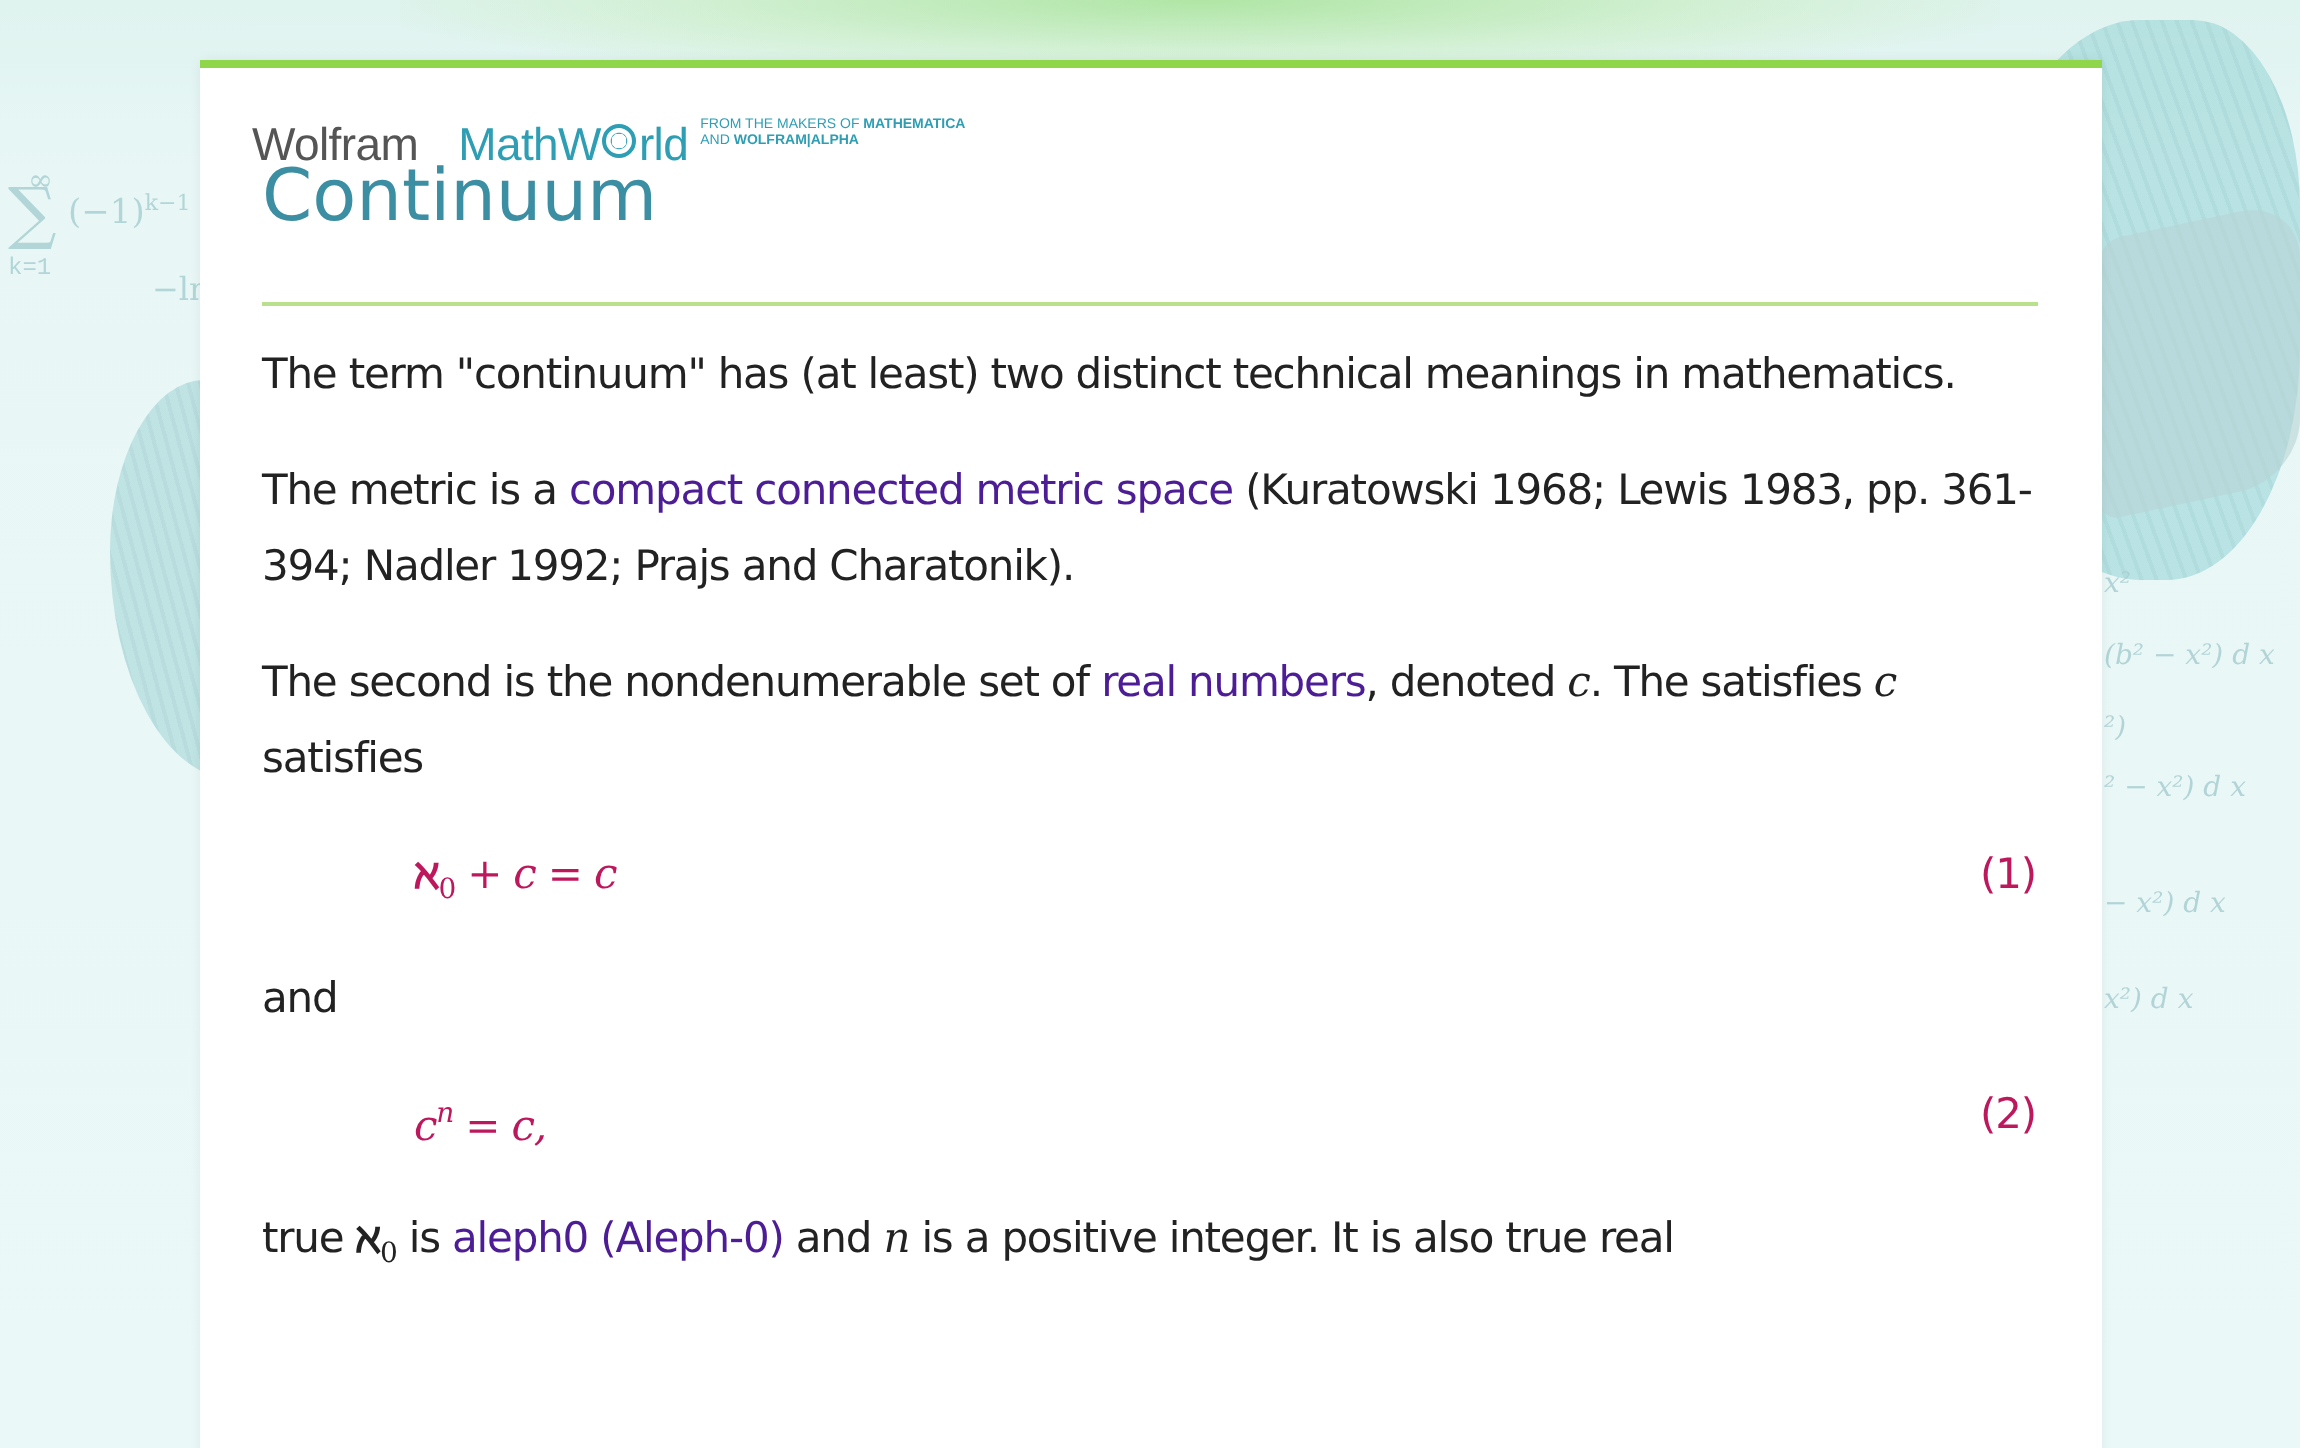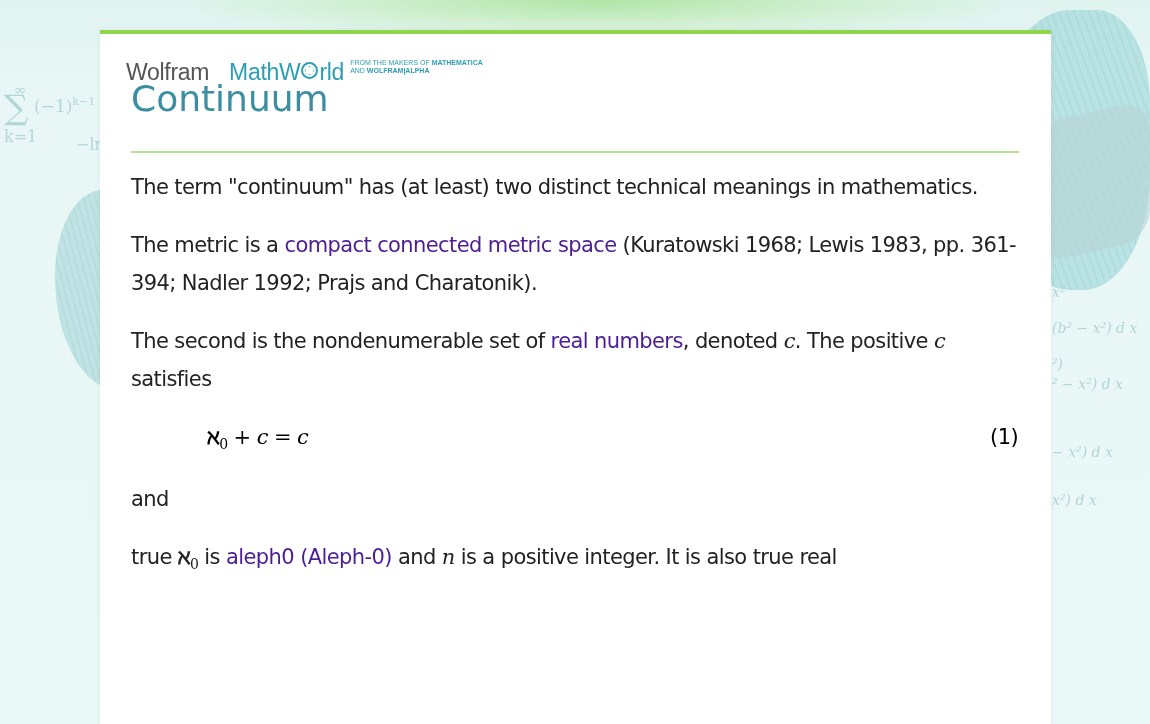--- a/index.html
+++ b/index.html
@@ -11,21 +11,21 @@
   .bg-top-glow {
     position:absolute; left:200px; top:-40px; width:800px; height:80px;
     background: radial-gradient(ellipse at center, rgba(160,225,140,0.75) 0%, rgba(190,235,170,0.4) 45%, rgba(230,248,240,0) 75%);
   }
   .bg-left-formula {
     position:absolute; left:2px; top:85px; color:#9cc7cc; font-family:"DejaVu Serif", serif; opacity:0.7;
   }
   .bg-left-formula .sigma { font-size:34px; position:absolute; left:2px; top:2px; }
   .bg-left-formula .sup { font-size:15px; position:absolute; left:12px; top:-4px; }
   .bg-left-formula .term { font-size:17px; position:absolute; left:32px; top:10px; white-space:nowrap; }
-  .bg-left-formula .sub { font-size:16px; position:absolute; left:2px; top:42px; }
+  .bg-left-formula .sub { font-size:12px; position:absolute; left:2px; top:42px;font-family:Liberation Mono, monospace; }
   .bg-left-formula .ln { font-size:16px; position:absolute; left:74px; top:50px; }
   .bg-shape-left {
     position:absolute; left:55px; top:190px; width:110px; height:200px;
     border-radius: 60% 0 0 80%;
     background: repeating-linear-gradient(75deg, #b2dcdc 0px, #b2dcdc 4px, #a8d4d6 4px, #a8d4d6 6px);
     opacity:0.75;
   }
   .bg-shape-right {
     position:absolute; left:990px; top:10px; width:160px; height:280px;
     border-radius: 60% 40% 50% 60%;
@@ -70,21 +70,21 @@
   .content {
     position:absolute; left:31px; top:134px; width:895px;
     font-family:"DejaVu Sans", sans-serif; font-size:21px; color:#222; line-height:38px; letter-spacing:-0.6px;
   }
   .content p { margin:0 0 20px 0; }
   .content a { color:#4c1d95; text-decoration:none; }
   .math { font-family:"DejaVu Serif", "Liberation Serif", serif; font-style:italic; }
   .math-up { font-family:"DejaVu Serif", "Liberation Serif", serif; font-style:normal; }
   .eq {
     position:relative; height:40px; margin:0 0 22px 0;
-    font-family:"DejaVu Serif", "Liberation Serif", serif; font-size:21px; color:#000000;
+    font-family:"DejaVu Serif", "Liberation Serif", serif; font-size:21px; color:#be185d;
   }
   .eq .expr { position:absolute; left:76px; top:0; white-space:nowrap; }
   .eq .num { position:absolute; right:8px; top:0; font-family:"DejaVu Sans", sans-serif; font-size:21px; }
   .aleph { font-weight:bold; font-style:normal; }
   sub.s, sup.s { font-size:14px; }
   sub.s { vertical-align:-5px; }
   sup.s { vertical-align:9px; }
 </style>
 </head>
 <body>
@@ -100,21 +100,21 @@
 </div>
 
 <div class="bg-shape-left"></div>
 <div class="bg-shape-right"></div>
 <div class="bg-shape-right2"></div>
 
 <div class="bg-right-formulas">
   <div style="left:0;top:0">x²</div>
   <div style="left:0;top:36px">(b² − x²)   d x</div>
   <div style="left:0;top:72px">²)</div>
-  <div style="left:0;top:92px">² − x²)   d x</div>
+  <div style="left:0;top:102px">² − x²)   d x</div>
   <div style="left:0;top:160px">− x²)   d x</div>
   <div style="left:0;top:208px">x²)   d x</div>
 </div>
 
 <div class="card">
 
   <div class="logo">
     <span class="wolfram">Wolfram</span>
     <span class="mathworld"><span>MathW</span><span class="globe"></span><span>rld</span></span>
     <span class="tag">
@@ -124,28 +124,32 @@
   </div>
 
   <h1 class="title">Continuum</h1>
   <div class="title-rule"></div>
 
   <div class="content">
     <p>The term "continuum" has (at least) two distinct technical meanings in mathematics.</p>
 
     <p><span>The metric is a </span><a href="#">compact connected metric space</a><span> (Kuratowski 1968; Lewis 1983, pp. 361-394; Nadler 1992; Prajs and Charatonik).</span></p>
 
-    <p><span>The second is the nondenumerable set of </span><a href="#">real numbers</a><span>, denoted </span><span class="math">c</span><span>. The positive </span><span class="math">c</span><span> satisfies</span></p>
+    <p><span>The second is the nondenumerable set of </span><a href="#">real numbers</a><span>, denoted </span><span class="math">c</span><span>. The satisfies </span><span class="math">c</span><span> satisfies</span></p>
 
     <div class="eq">
       <span class="expr math"><span class="aleph">ℵ</span><sub class="s math-up">0</sub><span> + c = c</span></span>
       <span class="num">(1)</span>
     </div>
 
     <p>and</p>
 
+    <div class="eq">
+      <span class="expr math"><span>c</span><sup class="s">n</sup><span> = c,</span></span>
+      <span class="num">(2)</span>
+    </div>
 
     <p style="margin-bottom:12px"><span>true </span><span class="math-up aleph">ℵ</span><sub class="s math-up">0</sub><span> is </span><a href="#">aleph0 (Aleph-0)</a><span> and </span><span class="math">n</span><span> is a positive integer. It is also true real</span></p>
 
 
     <p></p>
   </div>
 </div>
 
 </body></html>

